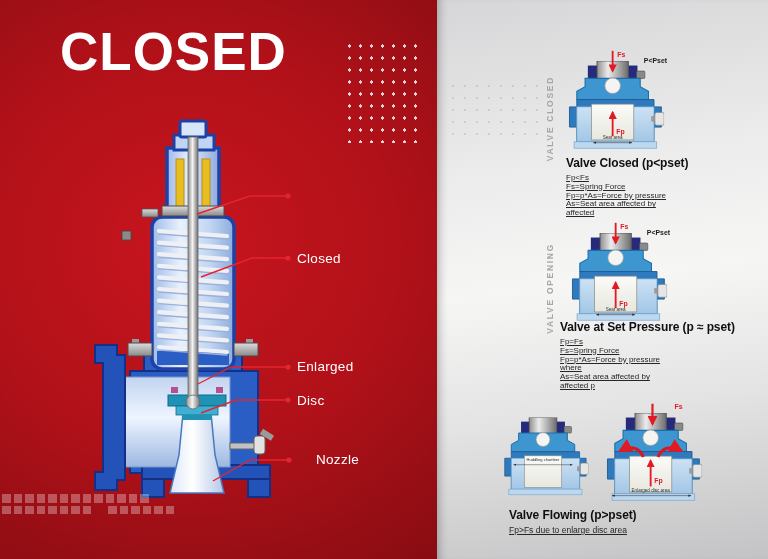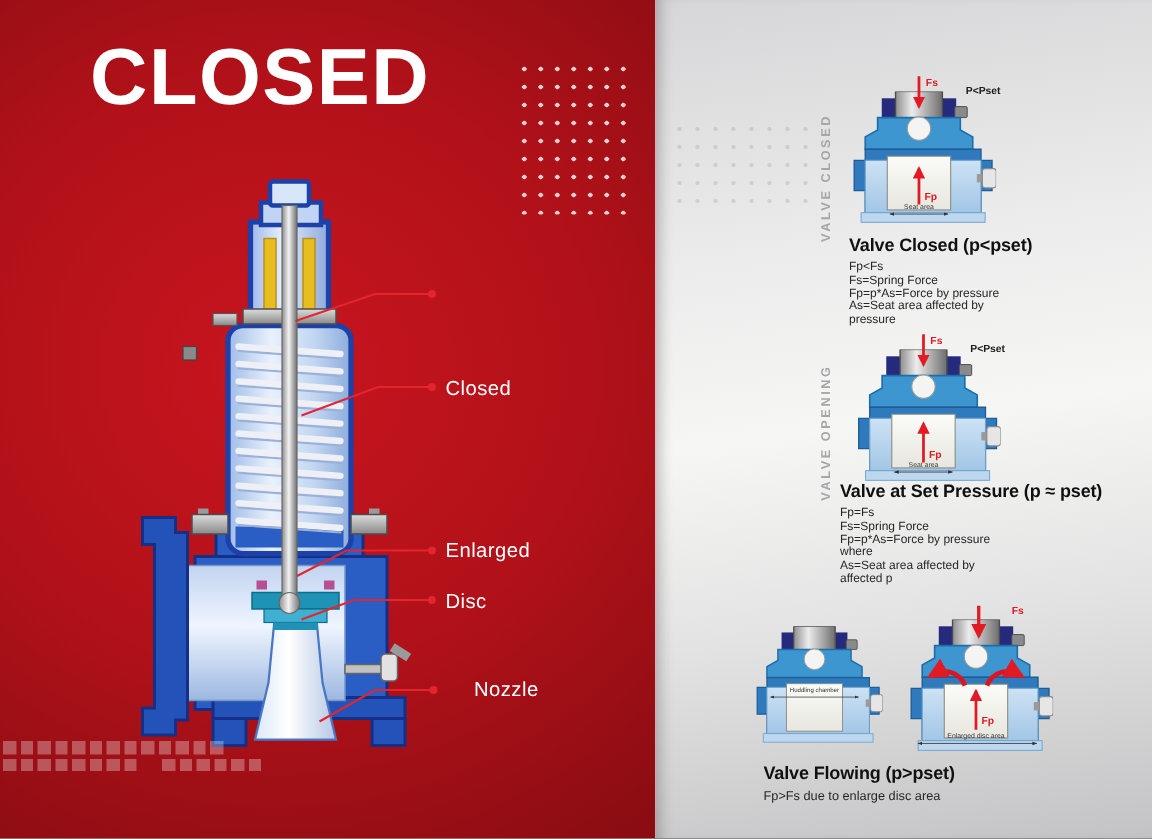--- a/index.html
+++ b/index.html
@@ -25,21 +25,21 @@
   .part-label{position:absolute;color:#fff;font-size:13.5px;line-height:17px;font-weight:500;letter-spacing:.3px;}
   .overlay{position:absolute;left:0;top:0;pointer-events:none;}
 
   
   .right-panel{position:absolute;left:437px;top:0;width:331px;height:559px;
     background:linear-gradient(172deg,#d6d6d8 0%,#ececec 30%,#f6f6f5 50%,#e3e3e3 72%,#c3c3c5 100%);
     box-shadow:inset 9px 0 10px -7px rgba(0,0,0,.28);}
   .vlabel{position:absolute;color:#a6a6a8;font-weight:700;font-size:8.5px;letter-spacing:1.7px;
     writing-mode:vertical-rl;transform:rotate(180deg);}
   .sec-title{position:absolute;font-size:12px;font-weight:700;color:#101010;letter-spacing:-.1px;}
-  .sec-desc{position:absolute;font-size:8px;line-height:8.8px;color:#262626;font-weight:500;}
+  .sec-desc{position:absolute;font-size:8px;line-height:8.8px;color:#262626;font-weight:500;text-decoration:underline;}
   .sv{position:absolute;}
   .t-red{fill:#e11a24;font-weight:700;font-size:7.5px;font-family:"Liberation Sans",sans-serif;}
   .t-note{fill:#1c1c1c;font-weight:600;font-size:7.5px;font-family:"Liberation Sans",sans-serif;}
   .t-tiny{fill:#333;font-size:5px;font-family:"Liberation Sans",sans-serif;}
 </style>
 </head>
 <body>
 
 <svg width="0" height="0" style="position:absolute" aria-hidden="true">
   <defs>
@@ -260,21 +260,21 @@
       <text class="t-red" x="54" y="79">Fp</text>
       <line x1="29" y1="89" x2="71" y2="89" stroke="#333" stroke-width=".6" marker-start="url(#arr-dim)" marker-end="url(#arr-dim)"></line>
       <text class="t-tiny" x="50" y="85" text-anchor="middle">Seat area</text>
     </svg>
     <div class="sec-title" style="left:129px;top:156px">Valve Closed (p&lt;pset)</div>
     <div class="sec-desc" style="left:129px;top:174px">
       <div>Fp&lt;Fs</div>
       <div>Fs=Spring Force</div>
       <div>Fp=p*As=Force by pressure</div>
       <div>As=Seat area affected by</div>
-      <div>pressure</div>
+      <div>affected</div>
     </div>
 
     <div class="vlabel" style="left:108px;top:243px">VALVE OPENING</div>
     <svg class="sv" style="left:129px;top:221px" width="114" height="113" viewBox="-4 -13 124 123">
       <use href="#sym-valve" x="0" y="0" width="106" height="100"></use>
       <line x1="50" y1="-11" x2="50" y2="11" stroke="#e11a24" stroke-width="2" marker-end="url(#arr-red)"></line>
       <text class="t-red" x="55" y="-4">Fs</text>
       <text class="t-note" x="84" y="2">P&lt;Pset</text>
       <line x1="50" y1="82" x2="50" y2="54" stroke="#e11a24" stroke-width="2" marker-end="url(#arr-red)"></line>
       <text class="t-red" x="54" y="79">Fp</text>

